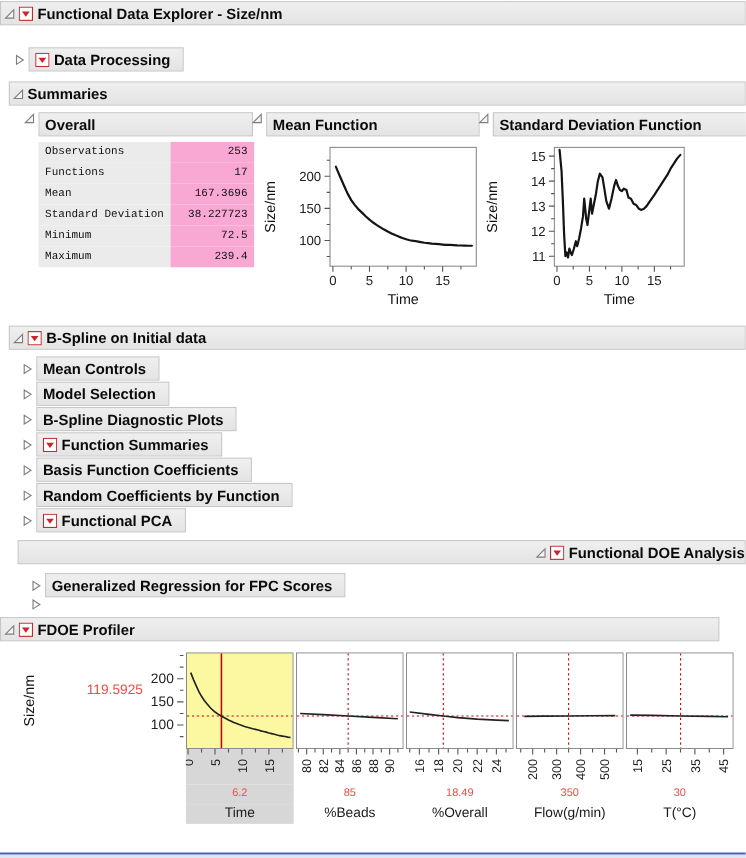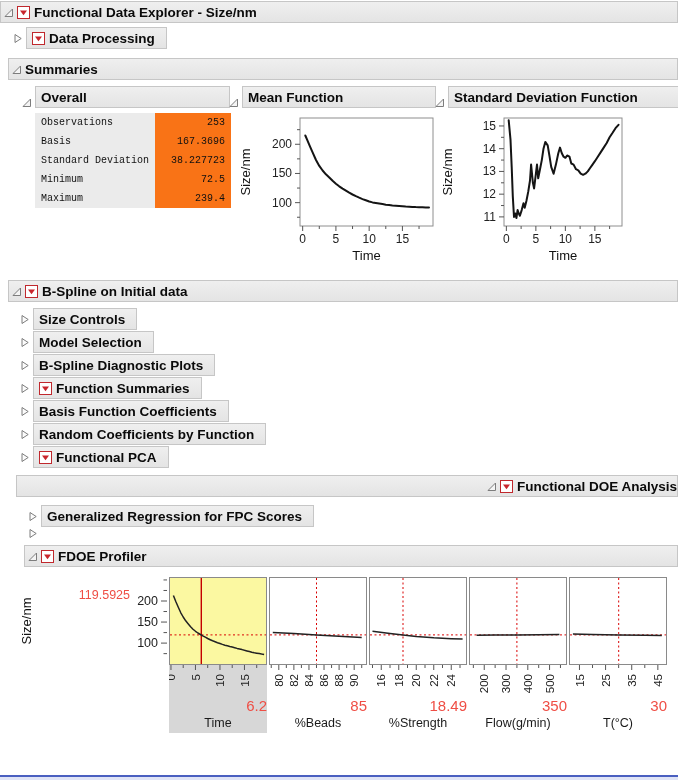--- a/index.html
+++ b/index.html
@@ -10,56 +10,56 @@
   }
   
   .bar {
     display:flex; align-items:center; height:22px;
     background:linear-gradient(#efefef,#e4e4e4);
     border:1px solid #c6c6c6; padding-left:2px;
   }
   .bar.l0 { margin-top:1px; width:678px; }
   .bar.l1 { margin-left:8px;  width:calc(100% - 8px); }
   .bar.l2 { margin-left:16px; width:calc(100% - 16px);justify-content:flex-end; }
-  .bar.l3 { margin-left:24px; width:calc(100% - 24px); }
+  .bar.l3 { width:calc(100% - 24px); }
   .hrow { display:flex; align-items:center; margin-top:1px; }
   .hrow.l1 { margin-left:12px; }
   .hrow.l2 { margin-left:19px; }
   .hrow.l3 { margin-left:27px; }
   .box {
     display:inline-flex; align-items:center; height:22px;
     background:linear-gradient(#efefef,#e4e4e4);
     border:1px solid #c6c6c6; padding:0 11px 0 5px;
   }
   .t { font-weight:bold; font-size:13.5px; color:#0a0a0a; white-space:nowrap; }
   .disc { display:inline-flex; margin-right:3px; flex:0 0 auto; }
   .redtri { display:inline-flex; margin-right:4px; flex:0 0 auto; }
   
   .summaries-content { position:relative; height:200px; width:678px; }
-  .phdr { position:absolute; top:6px; display:flex; align-items:flex-end; }
+  .phdr { position:absolute; top:6px; display:flex; align-items:flex-start; }
   .phbox { justify-content:flex-start; }
   .stat-table { position:absolute; left:35px; top:33px; border-collapse:collapse; font-size:10px;font-family:Liberation Mono, monospace; }
   .stat-table td { height:19px; padding:0 6px; white-space:nowrap; }
   .stat-table td.lab { background:#ebebeb; width:118px; }
-  .stat-table td.val { width:76px; text-align:right; background:#f97316; }
+  .stat-table td.val { width:76px; text-align:right; background:#f9a8d4; }
   .chart-svg { position:absolute; }
   
   .prof {
     display:grid; margin-top:4px; padding-top:6px;
     grid-template-columns:167px repeat(5,98px);
     grid-template-rows:88px 32px 18px 18px;
     column-gap:2px; width:667px;
   }
   .pleft { position:relative; grid-area:1/1; }
-  .rv { position:absolute; top:11px; left:0; width:130px; text-align:right;
+  .rv { position:absolute; top:27px; left:0; width:130px; text-align:right;
         font-size:12.5px; color:#ef4e45; }
   .pcell { display:block; }
   .paxis { display:block; }
   .sel { background:#d7d7d7; }
-  .pv { font-size:15px; color:#ef4e45; text-align:right; line-height:18px; }
+  .pv { font-size:10px; color:#ef4e45; text-align:center; line-height:18px; }
   .pn { font-size:12.5px; color:#1a1a1a; text-align:center; line-height:17px; }
   .win-border-bottom { position:absolute; left:0; top:775px; width:678px; height:2px; background:#4a5fc0; }
   .win-strip { position:absolute; left:0; top:777px; width:678px; height:3px; background:#e0e4f6; }
 </style>
 </head>
 <body>
 
 <div class="bar l0">
   <span class="disc">
       <svg width="11" height="11">
@@ -68,21 +68,21 @@
     </span>
   <span class="redtri">
       <svg width="13" height="13">
         <rect x="0.5" y="0.5" width="12" height="12" fill="#fff" stroke="#c0282d"></rect>
         <polygon points="3,4.5 10,4.5 6.5,9.2" fill="#c8252c"></polygon>
       </svg>
     </span>
   <span class="t">Functional Data Explorer - Size/nm</span>
 </div>
 
-<div class="hrow l1" style="margin-top:4px">
+<div class="hrow l1" style="margin-top:20px">
   <span class="disc">
       <svg width="11" height="11">
         <polygon points="3,1.5 9.2,5.5 3,9.5" fill="#fcfcfc" stroke="#7d7d7d"></polygon>
       </svg>
     </span>
   <div class="box">
     <span class="redtri">
         <svg width="13" height="13">
           <rect x="0.5" y="0.5" width="12" height="12" fill="#fff" stroke="#c0282d"></rect>
           <polygon points="3,4.5 10,4.5 6.5,9.2" fill="#c8252c"></polygon>
@@ -113,21 +113,25 @@
       <span class="t">Overall</span>
     </div>
   </div>
   <table class="stat-table">
     <tbody>
         <tr>
           <td class="lab">Observations</td>
           <td class="val">253</td>
         </tr>
     <tr>
-          <td class="lab">Basis</td>
+          <td class="lab">Functions</td>
+          <td class="val">17</td>
+        </tr>
+    <tr>
+          <td class="lab">Mean</td>
           <td class="val">167.3696</td>
         </tr>
     <tr>
           <td class="lab">Standard Deviation</td>
           <td class="val">38.227723</td>
         </tr>
     <tr>
           <td class="lab">Minimum</td>
           <td class="val">72.5</td>
         </tr>
@@ -236,21 +240,21 @@
   <span class="t">B-Spline on Initial data</span>
 </div>
 
 <div class="hrow l2" style="margin-top:6px">
   <span class="disc">
       <svg width="11" height="11">
         <polygon points="3,1.5 9.2,5.5 3,9.5" fill="#fcfcfc" stroke="#7d7d7d"></polygon>
       </svg>
     </span>
   <div class="box">
-      <span class="t">Size Controls</span>
+      <span class="t">Mean Controls</span>
     </div>
 </div>
 <div class="hrow l2">
   <span class="disc">
       <svg width="11" height="11">
         <polygon points="3,1.5 9.2,5.5 3,9.5" fill="#fcfcfc" stroke="#7d7d7d"></polygon>
       </svg>
     </span>
   <div class="box">
       <span class="t">Model Selection</span>
@@ -499,19 +503,19 @@
     </svg>
 
   <div class="pv sel" style="grid-area:3/2">6.2</div>
   <div class="pv" style="grid-area:3/3">85</div>
   <div class="pv" style="grid-area:3/4">18.49</div>
   <div class="pv" style="grid-area:3/5">350</div>
   <div class="pv" style="grid-area:3/6">30</div>
 
   <div class="pn sel" style="grid-area:4/2">Time</div>
   <div class="pn" style="grid-area:4/3">%Beads</div>
-  <div class="pn" style="grid-area:4/4">%Strength</div>
+  <div class="pn" style="grid-area:4/4">%Overall</div>
   <div class="pn" style="grid-area:4/5">Flow(g/min)</div>
   <div class="pn" style="grid-area:4/6">T(°C)</div>
 </div>
 
 <div class="win-border-bottom"></div>
 <div class="win-strip"></div>
 
 </body></html>

